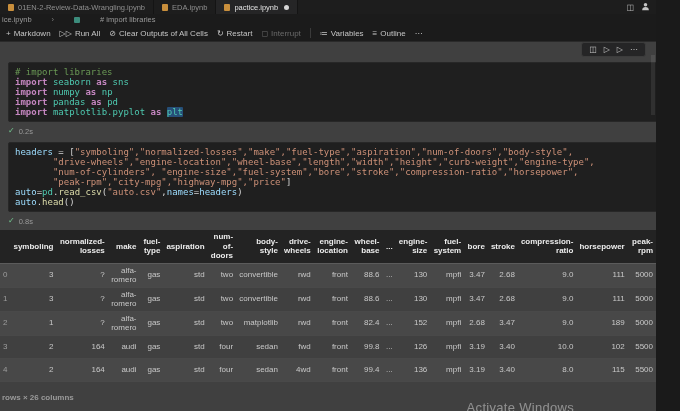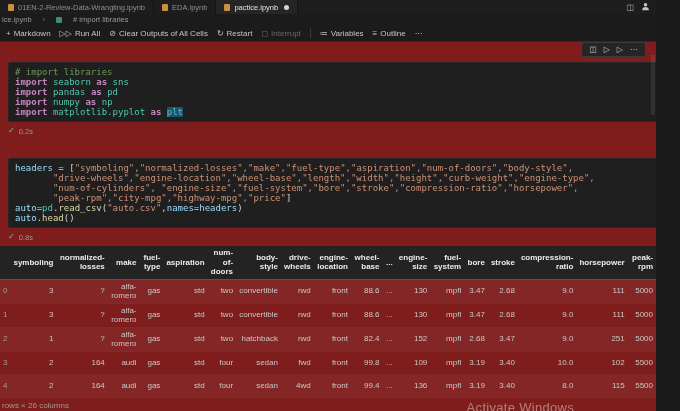--- a/index.html
+++ b/index.html
@@ -1,31 +1,31 @@
 <!DOCTYPE html>
 <html><head>
 <meta charset="utf-8">
 <style>
   *{margin:0;padding:0;box-sizing:border-box;}
   html,body{width:680px;height:411px;overflow:hidden;background:#1a1a1a;
     font-family:"Liberation Sans",sans-serif;}
-  .screen{position:relative;width:656px;height:411px;background:#7f1d1d;color:#ccc;overflow:hidden;}
+  .screen{position:relative;width:656px;height:411px;background:#404040;color:#ccc;overflow:hidden;}
 
   
   .tabbar{height:14px;display:flex;background:#1d1d1d;font-size:7.5px;align-items:stretch;}
   .tab{display:flex;align-items:center;gap:4px;padding:0 8px;border-right:1px solid #141414;
        color:#8f8f8f;cursor:pointer;white-space:nowrap;}
   .tab.active{background:#252526;color:#e2e2e2;}
   .tab-file-icon{width:6px;height:7px;border-radius:1px;background:#c98f3c;flex:0 0 auto;}
   .mod-dot{width:5px;height:5px;border-radius:50%;background:#d6d6d6;margin-left:2px;}
   .tabbar-spacer{flex:1;}
   .tabbar-actions{display:flex;align-items:center;gap:7px;padding-right:6px;color:#b5b5b5;font-size:8px;}
 
   
-  .breadcrumb{height:11px;display:flex;align-items:center;gap:11px;padding-left:2px;
+  .breadcrumb{height:11px;display:flex;align-items:center;gap:20px;padding-left:2px;
     font-size:7.5px;color:#9a9a9a;background:#1b1b1b;}
   .bc-chev{color:#7d7d7d;}
   .bc-sym{width:6px;height:6px;border-radius:1px;background:#4ec9b0;opacity:.65;}
 
   
   .nb-toolbar{height:17px;display:flex;align-items:center;gap:9px;padding:0 6px;font-size:8px;
     color:#c5c5c5;border-bottom:1px solid #2a2a2a;background:#1b1b1b;}
   .tb{display:flex;align-items:center;gap:3px;background:transparent;border:none;color:inherit;
       font:inherit;cursor:pointer;white-space:nowrap;}
   .tb .ic{font-size:8px;color:#c5c5c5;}
@@ -34,21 +34,21 @@
 
   
   .cell-float-toolbar{position:absolute;top:42px;right:10px;display:flex;align-items:center;gap:7px;
     background:#252526;border:1px solid #3c3c3c;border-radius:3px;padding:2px 7px;font-size:8px;
     color:#c5c5c5;z-index:6;}
 
   
   .cell{position:relative;margin-left:8px;width:660px;background:#1f1f1f;border:1px solid #272727;
     border-radius:2px;padding:4px 6px;}
   .cell-1{margin-top:20px;}
-  .cell-2{margin-top:22px;}
+  .cell-2{margin-top:6px;}
   .code{font-family:"DejaVu Sans Mono",monospace;font-size:9px;}
   .code-line{white-space:pre;line-height:10px;height:10px;}
   .tk-cm{color:#6a9955;}
   .tk-k{color:#c586c0;font-weight:bold;}
   .tk-m{color:#4ec9b0;}
   .tk-v{color:#9cdcfe;}
   .tk-s{color:#ce9178;}
   .tk-f{color:#dcdcaa;}
   .tk-p{color:#d4d4d4;}
   .sel{background:#264f78;border-radius:1px;}
@@ -61,21 +61,21 @@
   .output{margin-top:4px;}
   table{border-collapse:collapse;table-layout:fixed;font-size:8px;color:#c8c8c8;}
   th{font-weight:bold;color:#ececec;text-align:right;padding:2px 3px;vertical-align:middle;
      word-wrap:break-word;overflow:hidden;border-bottom:1px solid rgba(255,255,255,0.14);
      background:#232323;line-height:9.5px;}
   td{text-align:right;padding:2px 3px;vertical-align:middle;word-wrap:break-word;overflow:hidden;
      border-bottom:1px solid rgba(255,255,255,0.05);line-height:9.5px;}
   tbody tr{height:23px;}
   tbody tr:nth-child(odd){background:rgba(255,255,255,0.045);}
   td[data-name="row-index-cell"]{color:#9d9d9d;}
-  .tfoot{margin:3px 0 0 2px;font-size:8px;color:#9a9a9a;}
+  .tfoot{margin:11px 0 0 2px;font-size:8px;color:#9a9a9a;font-weight:bold;}
 
   
   .watermark{position:absolute;right:82px;bottom:-4px;font-size:13px;color:rgba(255,255,255,0.42);
     letter-spacing:.3px;}
   .scroll-thumb{position:absolute;right:1px;top:55px;width:4px;height:60px;background:rgba(255,255,255,0.08);}
   .person{display:inline-block;}
 </style>
 </head>
 <body>
 
@@ -151,22 +151,22 @@
     <span data-name="split-cell-icon">◫</span>
     <span data-name="run-above-icon">▷</span>
     <span data-name="run-below-icon">▷</span>
     <span data-name="more-cell-actions-icon">⋯</span>
   </div>
 
   <div class="cell cell-1" data-name="code-cell-imports">
     <div class="code" data-name="code-editor-imports">
         <div class="code-line" data-name="code-line"><span class="tk-cm" data-name="code-token"># import libraries</span></div>
         <div class="code-line" data-name="code-line"><span class="tk-k" data-name="code-token">import </span><span class="tk-m" data-name="code-token">seaborn </span><span class="tk-k" data-name="code-token">as </span><span class="tk-m" data-name="code-token">sns</span></div>
+        <div class="code-line" data-name="code-line"><span class="tk-k" data-name="code-token">import </span><span class="tk-m" data-name="code-token">numpy </span><span class="tk-k" data-name="code-token">as </span><span class="tk-m" data-name="code-token">np</span></div>
         <div class="code-line" data-name="code-line"><span class="tk-k" data-name="code-token">import </span><span class="tk-m" data-name="code-token">pandas </span><span class="tk-k" data-name="code-token">as </span><span class="tk-m" data-name="code-token">pd</span></div>
-        <div class="code-line" data-name="code-line"><span class="tk-k" data-name="code-token">import </span><span class="tk-m" data-name="code-token">numpy </span><span class="tk-k" data-name="code-token">as </span><span class="tk-m" data-name="code-token">np</span></div>
         <div class="code-line" data-name="code-line"><span class="tk-k" data-name="code-token">import </span><span class="tk-m" data-name="code-token">matplotlib.pyplot </span><span class="tk-k" data-name="code-token">as </span><span class="tk-m sel" data-name="code-token">plt</span></div>
       </div>
   </div>
   <div class="exec" data-name="execution-status-1">
     <span class="check" data-name="success-check-icon">✓</span>
     <span data-name="execution-time">0.2s</span>
   </div>
 
   <div class="cell cell-2" data-name="code-cell-read-csv">
     <div class="code" data-name="code-editor-read-csv">
@@ -273,47 +273,47 @@
             <td data-name="table-cell">5000</td>
           </tr>
           <tr data-name="table-row">
             <td data-name="row-index-cell">2</td>
             <td data-name="table-cell">1</td>
             <td data-name="table-cell">?</td>
             <td data-name="table-cell">alfa-romero</td>
             <td data-name="table-cell">gas</td>
             <td data-name="table-cell">std</td>
             <td data-name="table-cell">two</td>
-            <td data-name="table-cell">hatchback</td>
+            <td data-name="table-cell">matplotlib</td>
             <td data-name="table-cell">rwd</td>
             <td data-name="table-cell">front</td>
             <td data-name="table-cell">82.4</td>
             <td data-name="table-cell">...</td>
             <td data-name="table-cell">152</td>
             <td data-name="table-cell">mpfi</td>
             <td data-name="table-cell">2.68</td>
             <td data-name="table-cell">3.47</td>
             <td data-name="table-cell">9.0</td>
-            <td data-name="table-cell">251</td>
+            <td data-name="table-cell">189</td>
             <td data-name="table-cell">5000</td>
           </tr>
           <tr data-name="table-row">
             <td data-name="row-index-cell">3</td>
             <td data-name="table-cell">2</td>
             <td data-name="table-cell">164</td>
             <td data-name="table-cell">audi</td>
             <td data-name="table-cell">gas</td>
             <td data-name="table-cell">std</td>
             <td data-name="table-cell">four</td>
             <td data-name="table-cell">sedan</td>
             <td data-name="table-cell">fwd</td>
             <td data-name="table-cell">front</td>
             <td data-name="table-cell">99.8</td>
             <td data-name="table-cell">...</td>
-            <td data-name="table-cell">109</td>
+            <td data-name="table-cell">126</td>
             <td data-name="table-cell">mpfi</td>
             <td data-name="table-cell">3.19</td>
             <td data-name="table-cell">3.40</td>
             <td data-name="table-cell">10.0</td>
             <td data-name="table-cell">102</td>
             <td data-name="table-cell">5500</td>
           </tr>
           <tr data-name="table-row">
             <td data-name="row-index-cell">4</td>
             <td data-name="table-cell">2</td>

